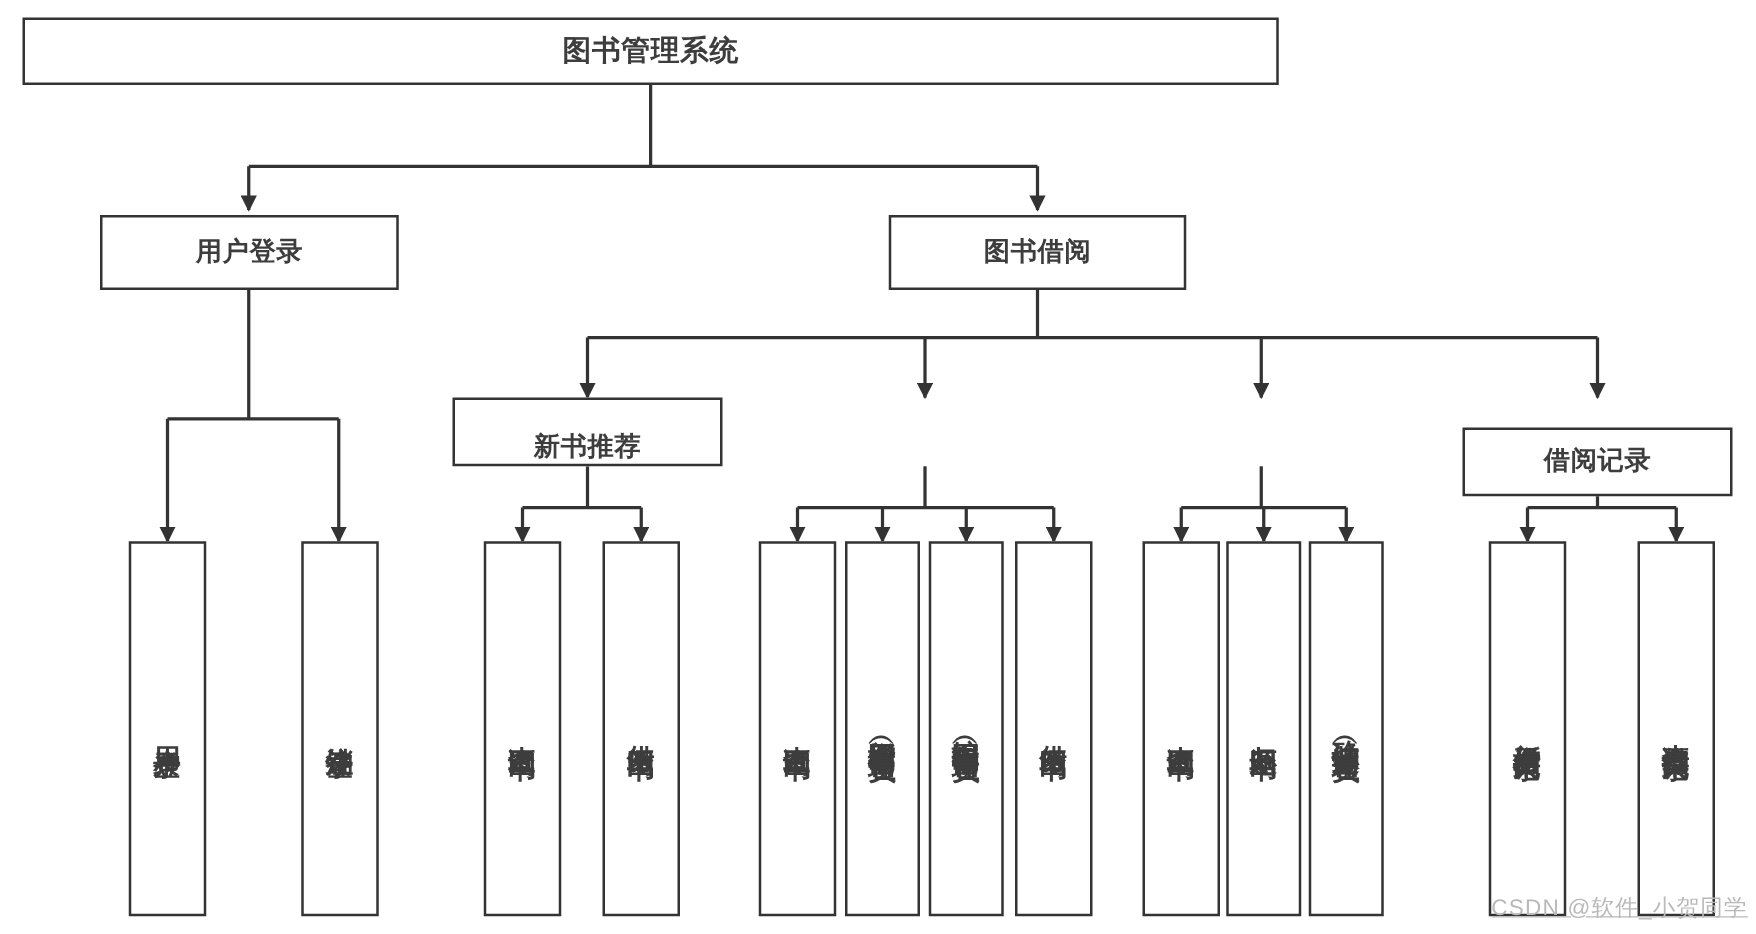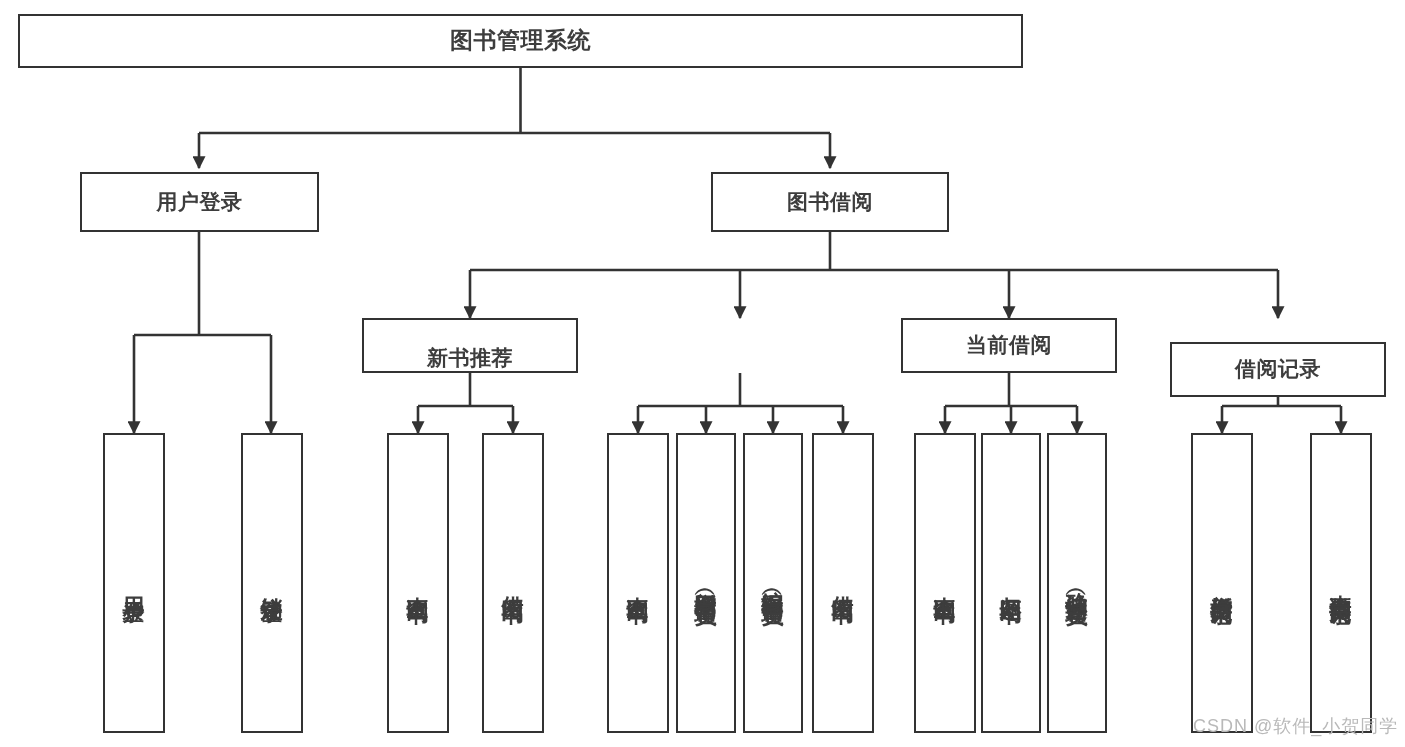--- a/index.html
+++ b/index.html
@@ -63,20 +63,21 @@
     letter-spacing: 2px;
     white-space: nowrap;
   }
   .watermark {
     position: absolute;
     font-size: 18px;
     color: #b9b9b9;
     letter-spacing: 1px;
     z-index: 3;
     white-space: nowrap;
+    text-decoration: underline;
   }
 </style>
 </head>
 <body>
 
 <div id="canvas">
 
   <svg id="edges" viewBox="0 0 1405 747" xmlns="http://www.w3.org/2000/svg">
     <defs>
       <marker id="arrow" viewBox="0 0 10 10" refX="9" refY="5" markerWidth="5" markerHeight="5" orient="auto-start-reverse">
@@ -134,23 +135,20 @@
   <div class="node level2" style="left:80px; top:172px; width:239px; height:60px;">
     <span class="node-label">用户登录</span>
   </div>
   <div class="node level2" style="left:711px; top:172px; width:238px; height:60px;">
     <span class="node-label">图书借阅</span>
   </div>
 
   <div class="node level2" style="left:362px; top:318px; width:216px; height:55px;align-items:flex-end;">
     <span class="node-label">新书推荐</span>
   </div>
-  <div class="node level2" style="left:901px; top:318px; width:216px; height:55px;">
-    <span class="node-label">当前借阅</span>
-  </div>
   <div class="node level2" style="left:1170px; top:318px; width:216px; height:55px;margin-top:24px;">
     <span class="node-label">借阅记录</span>
   </div>
 
   <div class="node leaf" style="left:103px; top:433px; width:62px; height:300px;">
     <span class="node-label">用户登录</span>
   </div>
   <div class="node leaf" style="left:241px; top:433px; width:62px; height:300px;">
     <span class="node-label">注销登录</span>
   </div>

